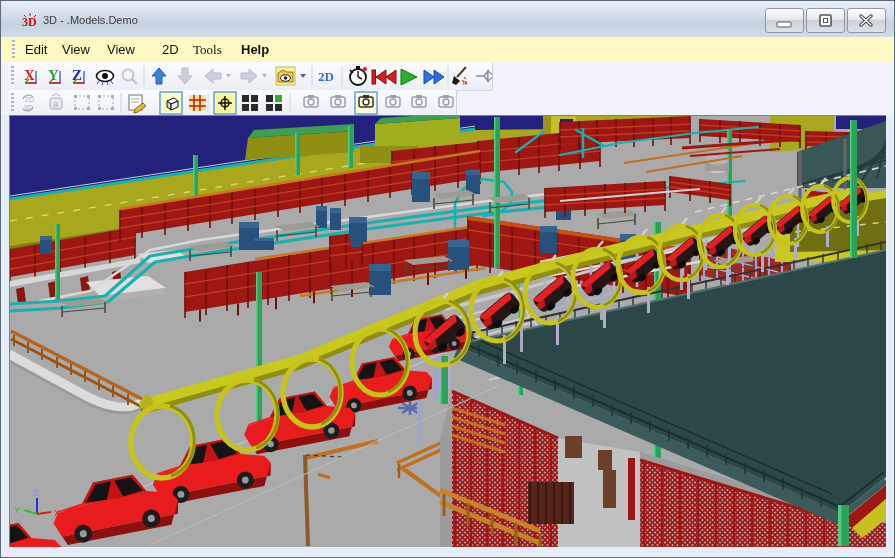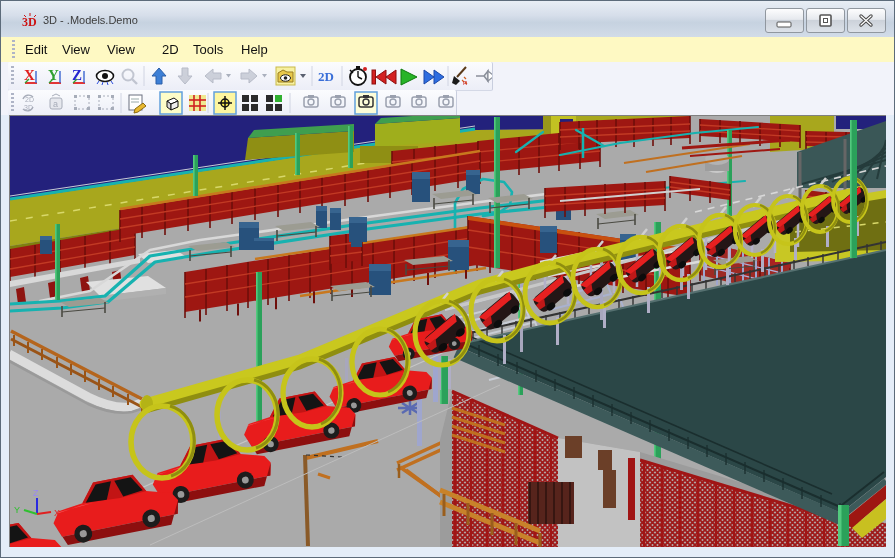--- a/index.html
+++ b/index.html
@@ -49,22 +49,22 @@
           <path d="M13 7l10 9M23 7l-10 9" stroke="#4a4a4a" stroke-width="3.4" stroke-linecap="round"></path>
           <path d="M13 7l10 9M23 7l-10 9" stroke="#fff" stroke-width="1.2" stroke-linecap="round"></path>
         </svg></div>
   </div>
   <div id="menubar">
     <div class="grip" style="left:11px;top:3px;"></div>
     <span style="left:24px;">Edit</span>
       <span style="left:61px;">View</span>
       <span style="left:106px;">View</span>
     <span style="left:161px;">2D</span>
-      <span style="left:192px;">Tools</span>
-      <span style="left:240px;">Help</span>
+      <span style="left:192px;font-family:Liberation Serif, serif;">Tools</span>
+      <span style="left:240px;font-weight:bold;">Help</span>
   </div>
   <div id="toolbars">
     <div id="tb1"><div class="grip"></div><svg id="tb1svg" width="484" height="28">
 <g transform="translate(16,5)">
 <text x="0" y="13" font-size="15" font-weight="bold" fill="#e02020" font-family="Liberation Serif">X</text>
 <line x1="1" y1="16" x2="13" y2="16" stroke="#e02020" stroke-width="1.8"></line>
 <line x1="12" y1="16" x2="12" y2="4" stroke="#3b66d0" stroke-width="1.4"></line>
 <line x1="1" y1="16" x2="5" y2="12" stroke="#30a030" stroke-width="1.2"></line>
 </g>
 <g transform="translate(40,5)">

